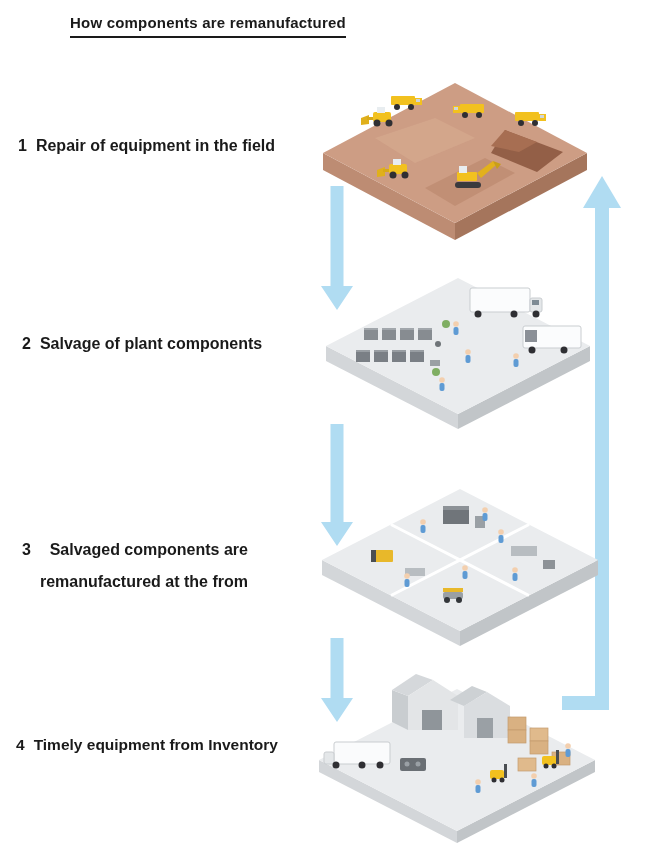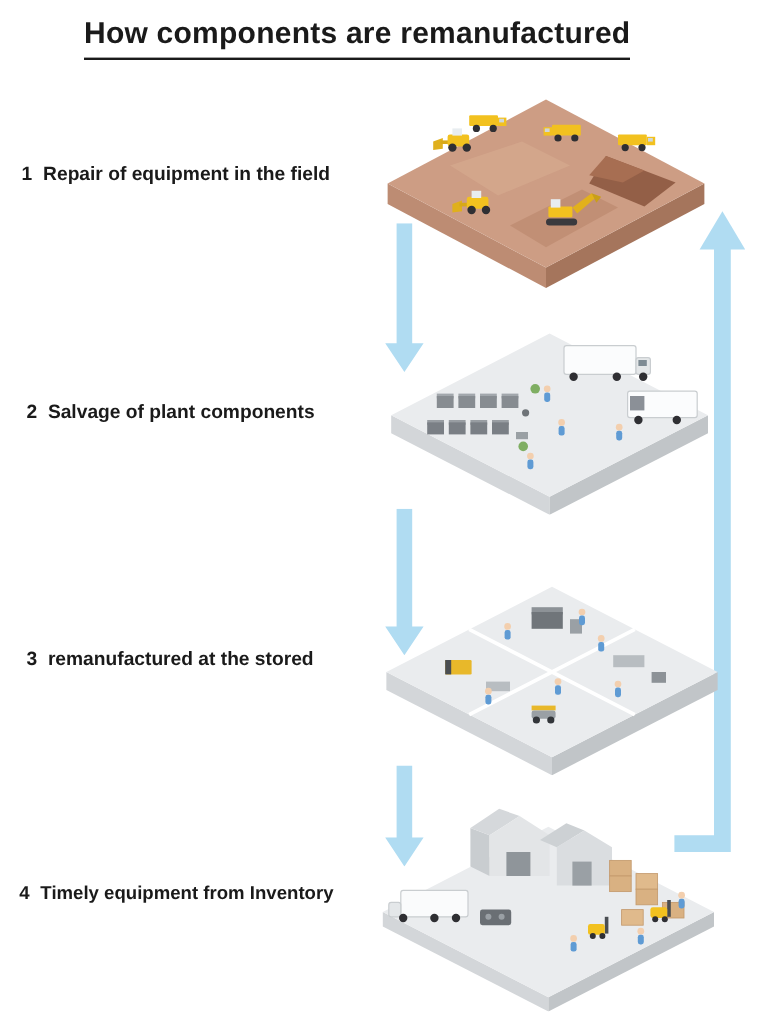--- a/index.html
+++ b/index.html
@@ -1,18 +1,18 @@
 <!DOCTYPE html>
 <html><head>
 <meta charset="utf-8">
 <style>
   html,body{margin:0;padding:0;background:#ffffff;}
   #page{position:relative;width:650px;height:845px;background:#ffffff;overflow:hidden;
         font-family:"Liberation Sans", sans-serif;color:#1a1a1a;}
-  #title{position:absolute;left:70px;top:14px;font-size:25px;font-weight:bold;
+  #title{position:absolute;left:70px;top:14px;font-size:15px;font-weight:bold;
          border-bottom:2.5px solid #1a1a1a;padding-bottom:5px;letter-spacing:.2px;}
   .step-label{position:absolute;display:flex;gap:9px;font-weight:bold;font-size:16px;line-height:1.2;}
   .step-lines{display:flex;flex-direction:column;gap:13px;align-items:flex-end;}
   #step1{left:18px;top:136px;}
   #step2{left:22px;top:334px;}
   #step3{left:22px;top:540px;}
   #step4{left:16px;top:736px;font-size:15.5px;}
   #step4 .step-lines{gap:12px;}
   .scene,.arrow{position:absolute;}
   #scene1{left:315px;top:58px;}
@@ -39,21 +39,22 @@
   </div>
   <div id="step2" class="step-label">
     <span>2</span>
     <span class="step-lines">
         <span>Salvage of plant components</span>
       </span>
   </div>
   <div id="step3" class="step-label">
     <span>3</span>
     <span class="step-lines">
-      <span>remanufactured at the stored</span>
+      <span>Salvaged components are</span>
+      <span>remanufactured at the from</span>
     </span>
   </div>
   <div id="step4" class="step-label">
     <span>4</span>
     <span class="step-lines">
       <span>Timely equipment from Inventory</span>
     </span>
   </div>
 
   <svg id="arrow1" class="arrow" width="40" height="124">

